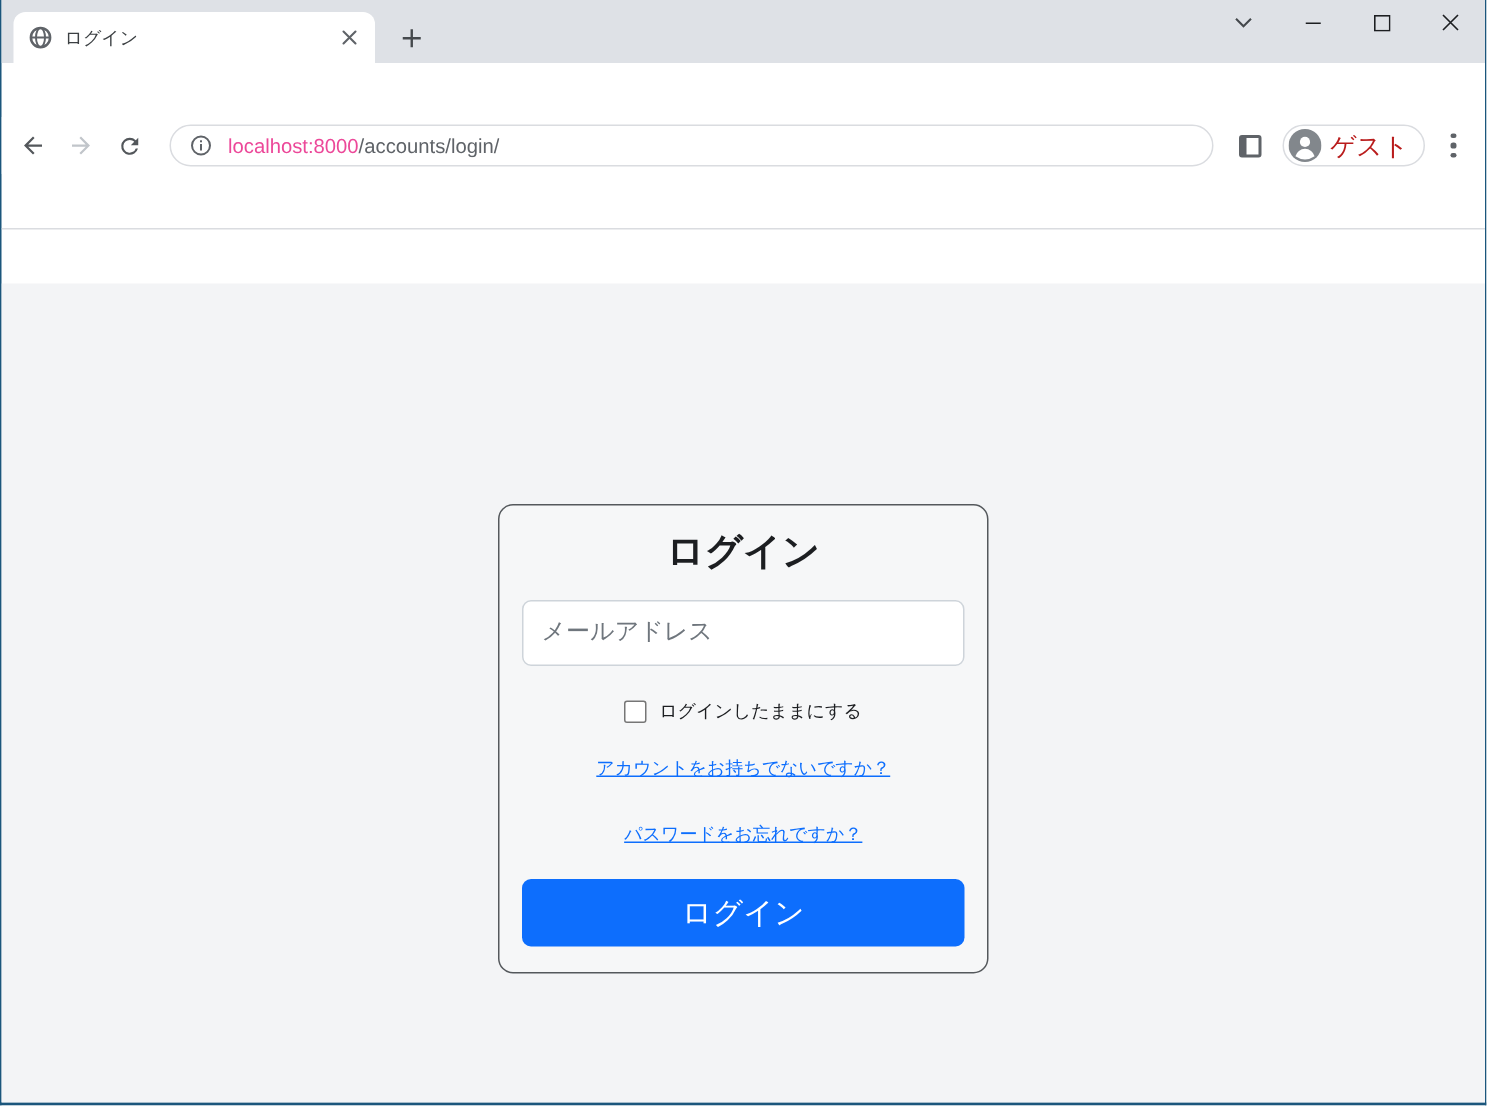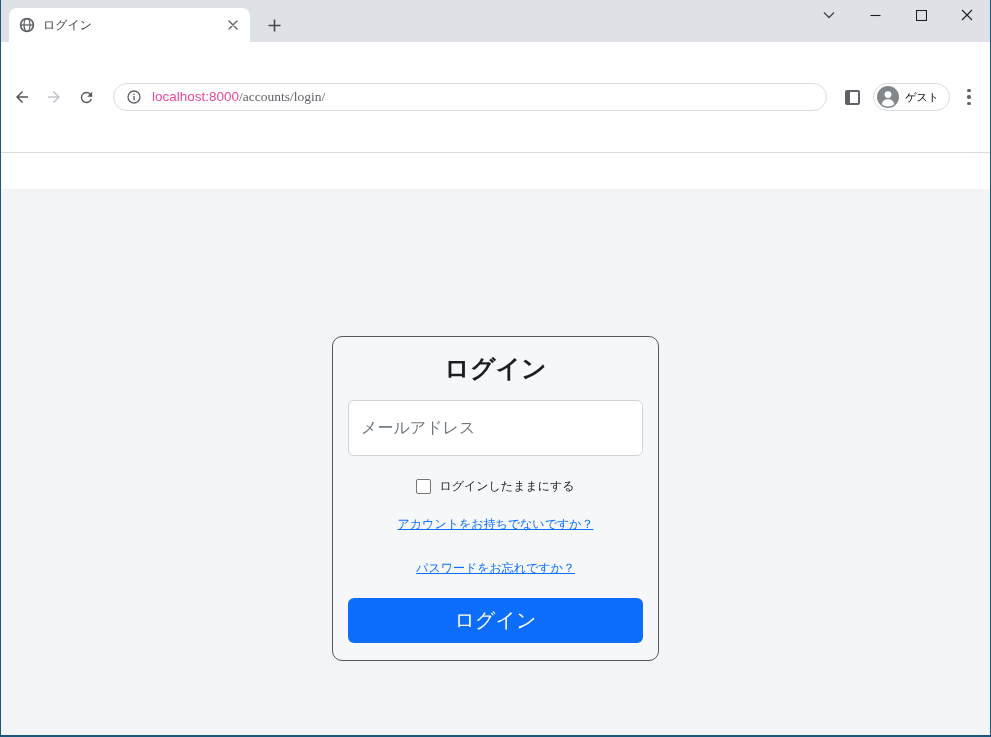--- a/index.html
+++ b/index.html
@@ -74,38 +74,38 @@
     display: flex; align-items: center;
     margin: 0 10px; padding: 0 12px;
     min-width: 0;
   }
   .omnibox-info { width: 16px; height: 16px; flex: 0 0 auto; }
   .url-text {
     margin-left: 10px; font-size: 13.5px; white-space: nowrap;
     overflow: hidden;
   }
   .url-host { color: #ec4899; }
-  .url-path { color: #5f6368; font-family: Liberation Serif, serif; }
+  .url-path { color: #5f6368; }
   .sidepanel-btn {
     width: 30px; height: 30px;
     display: flex; align-items: center; justify-content: center;
     cursor: pointer; flex: 0 0 auto;
   }
   .sidepanel-glyph {
     width: 15px; height: 15px;
     border: 2px solid #5f6368; border-left-width: 5px;
     border-radius: 2px;
   }
   .profile-pill {
     height: 28px; border: 1px solid #dadce0; border-radius: 14px;
     display: flex; align-items: center;
     padding: 0 10px 0 3px; margin: 0 6px;
     cursor: pointer; flex: 0 0 auto; background: #fff;
   }
-  .profile-label { font-size: 11px; color: #000000; margin-left: 6px; }
+  .profile-label { font-size: 17px; color: #b91c1c; margin-left: 6px; }
   .menu-btn {
     width: 26px; height: 28px;
     display: flex; flex-direction: column; align-items: center; justify-content: center;
     cursor: pointer; flex: 0 0 auto;
   }
   .menu-btn i {
     width: 3.5px; height: 3.5px; border-radius: 50%;
     background: #5f6368; margin: 1.5px 0; display: block;
   }
   .toolbar-divider { height: 1px; background: #dadce0; flex: 0 0 auto; }
@@ -119,21 +119,21 @@
     width: 327px; margin: 0 auto;
     background: #f6f7f8;
     border: 1px solid #54585c; border-radius: 10px;
     padding: 14px 15px 17px;
   }
   .login-title {
     text-align: center; font-size: 25px; font-weight: 700;
     color: #1c1e21; line-height: 34px; margin-bottom: 15px;
   }
   .form-input {
-    display: block; width: 100%; height: 56px;
+    display: block; width: 100%; height: 44px;
     border: 1px solid #ced4da; border-radius: 6px;
     background: #fff; padding: 0 12px;
     font-size: 16px; color: #212529;
     font-family: "Liberation Sans", "DejaVu Sans", sans-serif;
     outline: none;
   }
   .form-input::placeholder { color: #6f767d; opacity: 1; }
   .form-input + .form-input { margin-top: 17px; }
   .remember-row {
     margin-top: 22px;

